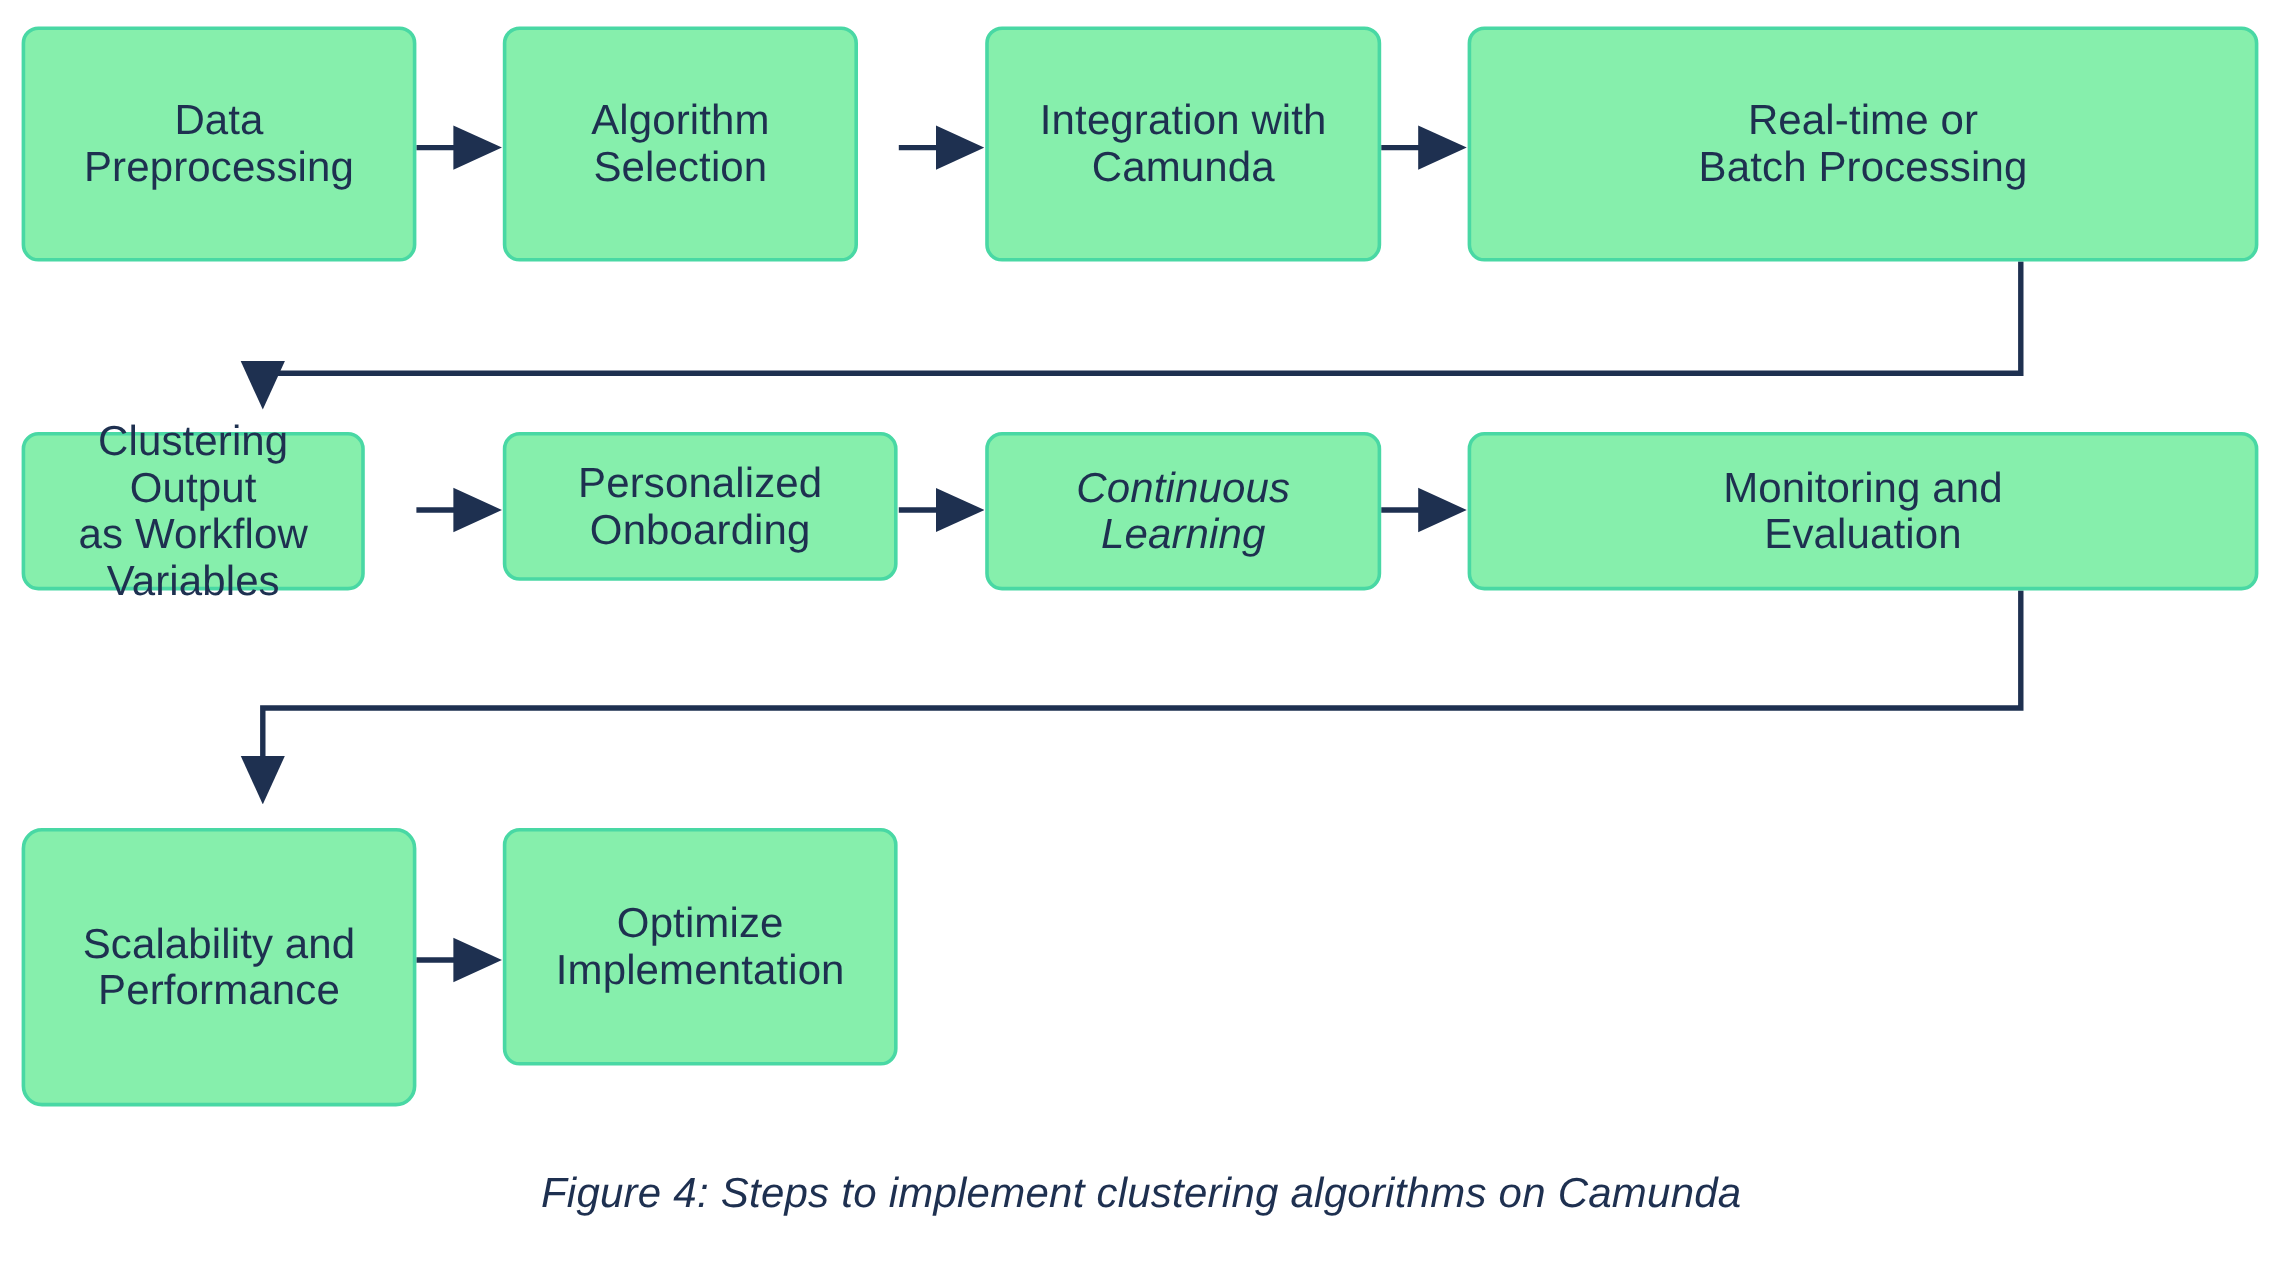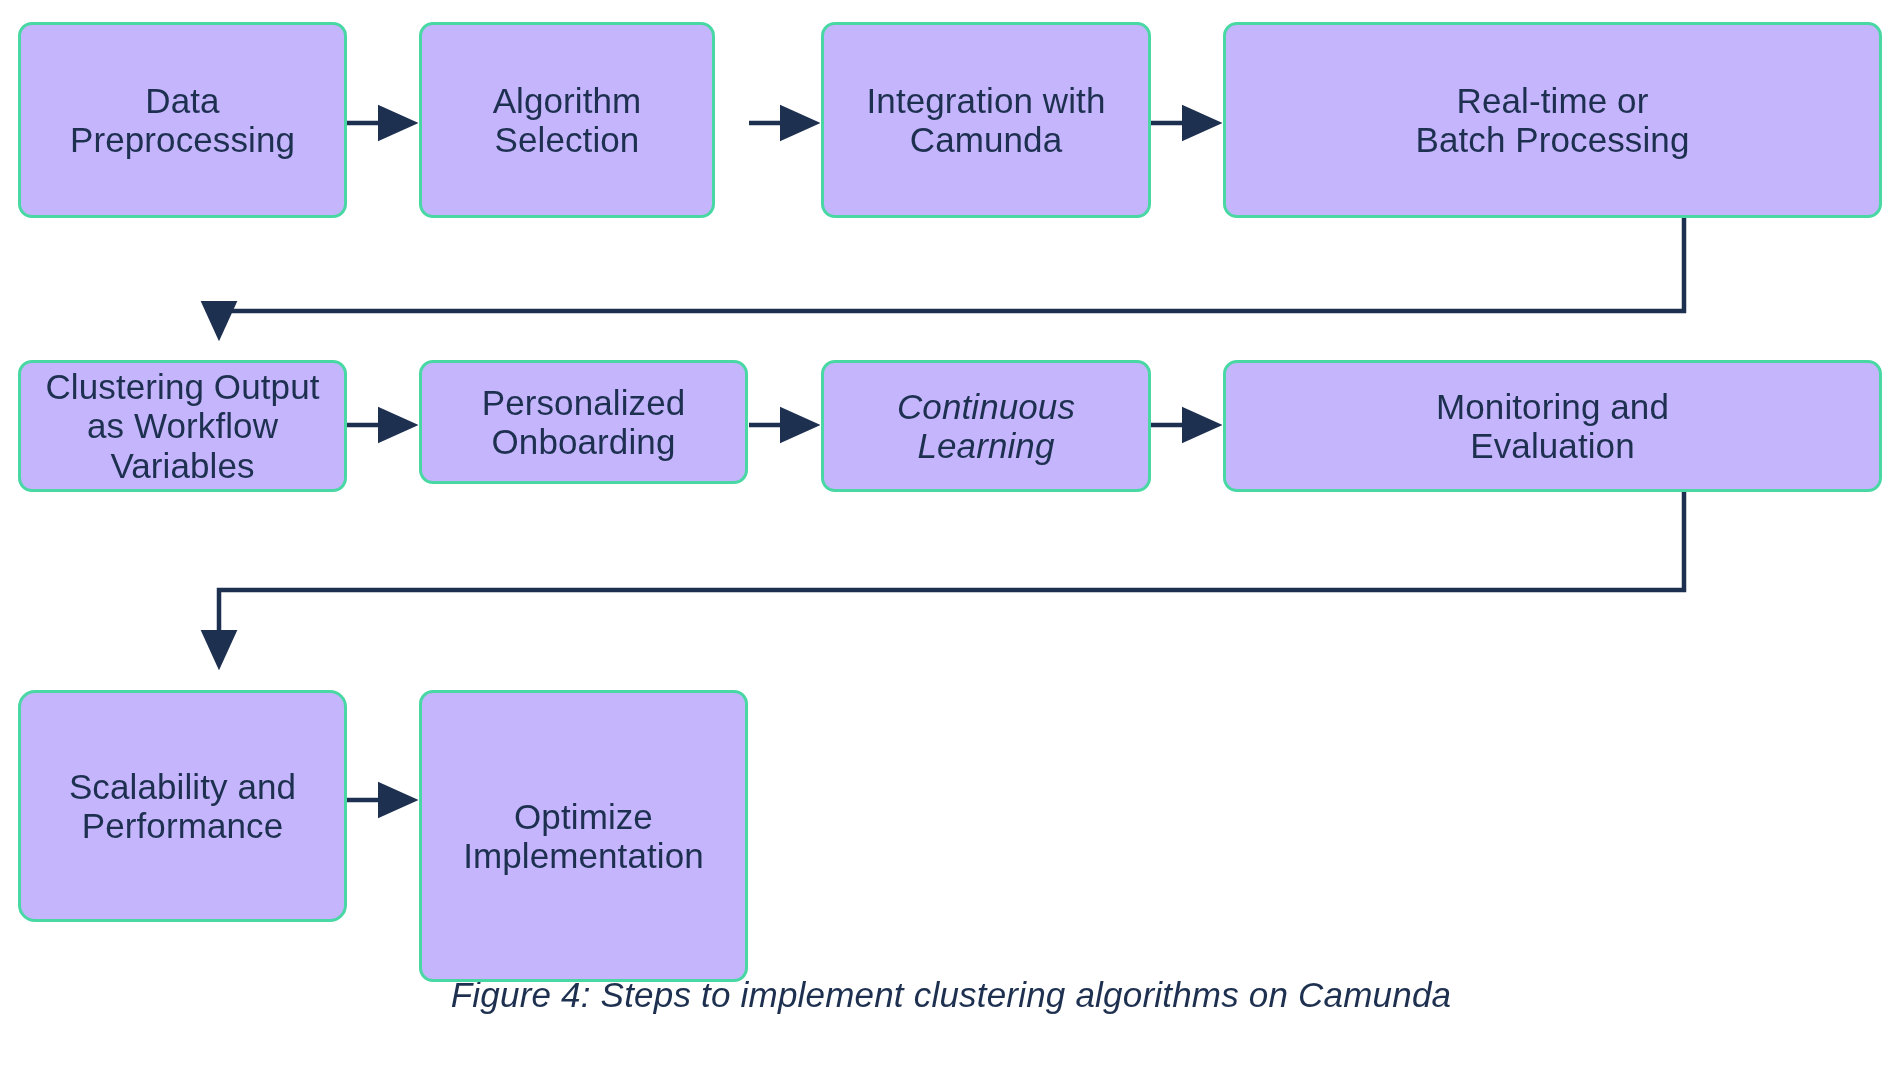--- a/index.html
+++ b/index.html
@@ -22,21 +22,21 @@
     left: 0;
     top: 0;
     width: 1902px;
     height: 1065px;
   }
   .node {
     position: absolute;
     box-sizing: border-box;
     border: 3px solid #49d8a4;
     border-radius: 14px;
-    background: #c4b5fd;
+    background: #86efac;
     display: flex;
     align-items: center;
     justify-content: center;
     text-align: center;
     z-index: 2;
   }
   .node-label {
     color: #1e3050;
     font-size: 35px;
     line-height: 1.12;
@@ -115,21 +115,21 @@
   <div class="node" style="left:821px; top:22px; width:330px; height:196px;">
     <span class="node-label">Integration with
 Camunda</span>
   </div>
 
   <div class="node" style="left:1223px; top:22px; width:659px; height:196px;">
     <span class="node-label">Real-time or
 Batch Processing</span>
   </div>
 
-  <div class="node" style="left:18px; top:360px; width:329px; height:132px;justify-content:center;">
+  <div class="node" style="left:18px; top:360px; width:286px; height:132px;justify-content:center;">
     <span class="node-label">Clustering Output
 as Workflow
 Variables</span>
   </div>
 
   <div class="node" style="left:419px; top:360px; width:329px; height:124px;">
     <span class="node-label">Personalized
 Onboarding</span>
   </div>
 
@@ -141,20 +141,20 @@
   <div class="node" style="left:1223px; top:360px; width:659px; height:132px;">
     <span class="node-label">Monitoring and
 Evaluation</span>
   </div>
 
   <div class="node" style="left:18px; top:690px; width:329px; height:232px;border-radius:17px;">
     <span class="node-label">Scalability and
 Performance</span>
   </div>
 
-  <div class="node" style="left:419px; top:690px; width:329px; height:292px;">
+  <div class="node" style="left:419px; top:690px; width:329px; height:198px;">
     <span class="node-label">Optimize
 Implementation</span>
   </div>
 
   <div class="caption">Figure 4: Steps to implement clustering algorithms on Camunda</div>
 
 </div>
 
 </body></html>

